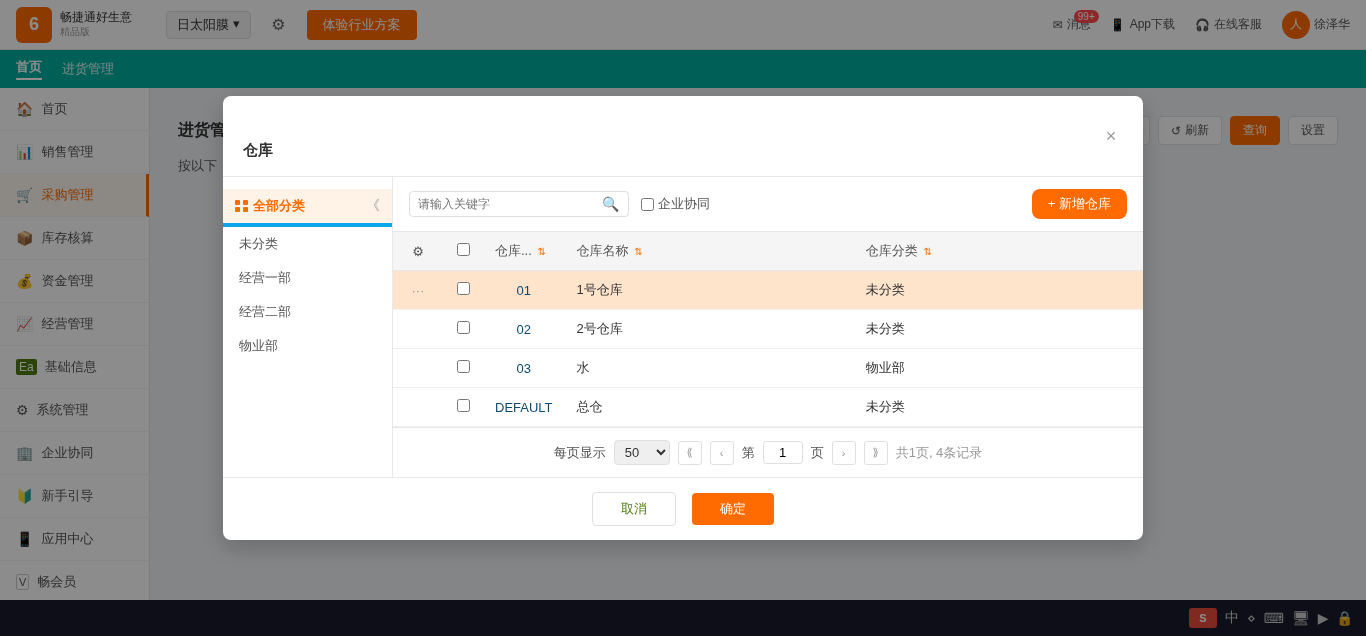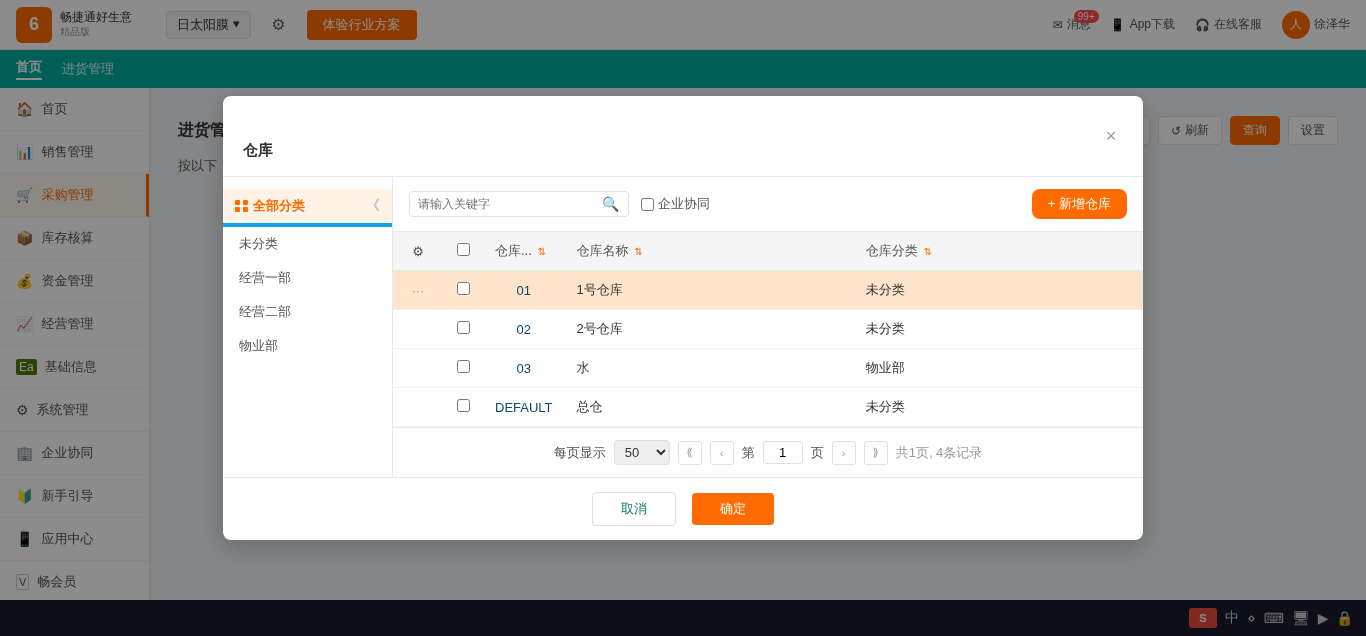--- a/index.html
+++ b/index.html
@@ -352,21 +352,21 @@
       border-top: 1px solid #e8e8e8;
       gap: 16px;
     }
     .cancel-btn {
       padding: 7px 28px;
       border: 1px solid #e0e0e0;
       border-radius: 4px;
       background: white;
       cursor: pointer;
       font-size: 13px;
-      color: #0f766e;
+      color: #4d7c0f;
     }
     .confirm-btn {
       padding: 7px 28px;
       border: none;
       border-radius: 4px;
       background: #ff6b00;
       color: white;
       cursor: pointer;
       font-size: 13px;
     }

